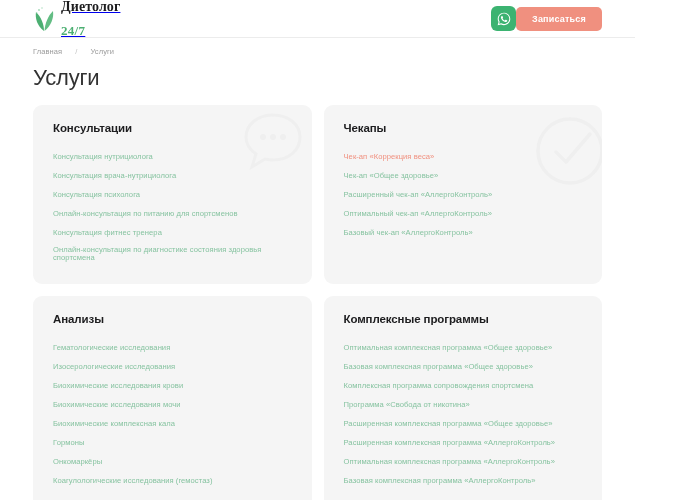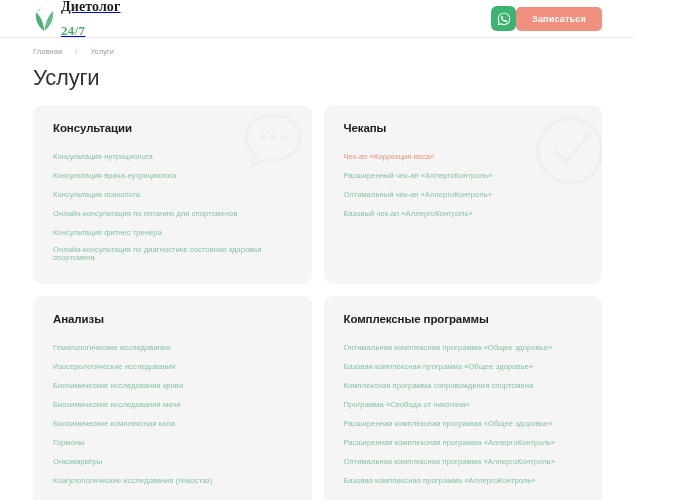--- a/index.html
+++ b/index.html
@@ -268,20 +268,21 @@
       </section>
 
       <section class="card">
         <svg class="watermark" viewBox="0 0 86 86">
           <circle cx="40" cy="40" r="32" fill="none" stroke="#efefef" stroke-width="3.5"></circle>
           <path d="M26 41 L36 51 L60 23" fill="none" stroke="#efefef" stroke-width="3.5" stroke-linecap="round" stroke-linejoin="round"></path>
         </svg>
         <h2 class="card-title">Чекапы</h2>
         <ul class="card-links">
           <li><a class="accent" href="#">Чек-ап «Коррекция веса»</a></li>
+          <li><a href="#">Чек-ап «Общее здоровье»</a></li>
           <li><a href="#">Расширенный чек-ап «АллергоКонтроль»</a></li>
           <li><a href="#">Оптимальный чек-ап «АллергоКонтроль»</a></li>
           <li><a href="#">Базовый чек-ап «АллергоКонтроль»</a></li>
         </ul>
       </section>
 
       <section class="card tall">
         <h2 class="card-title">Анализы</h2>
         <ul class="card-links">
           <li><a href="#">Гематологические исследования</a></li>

